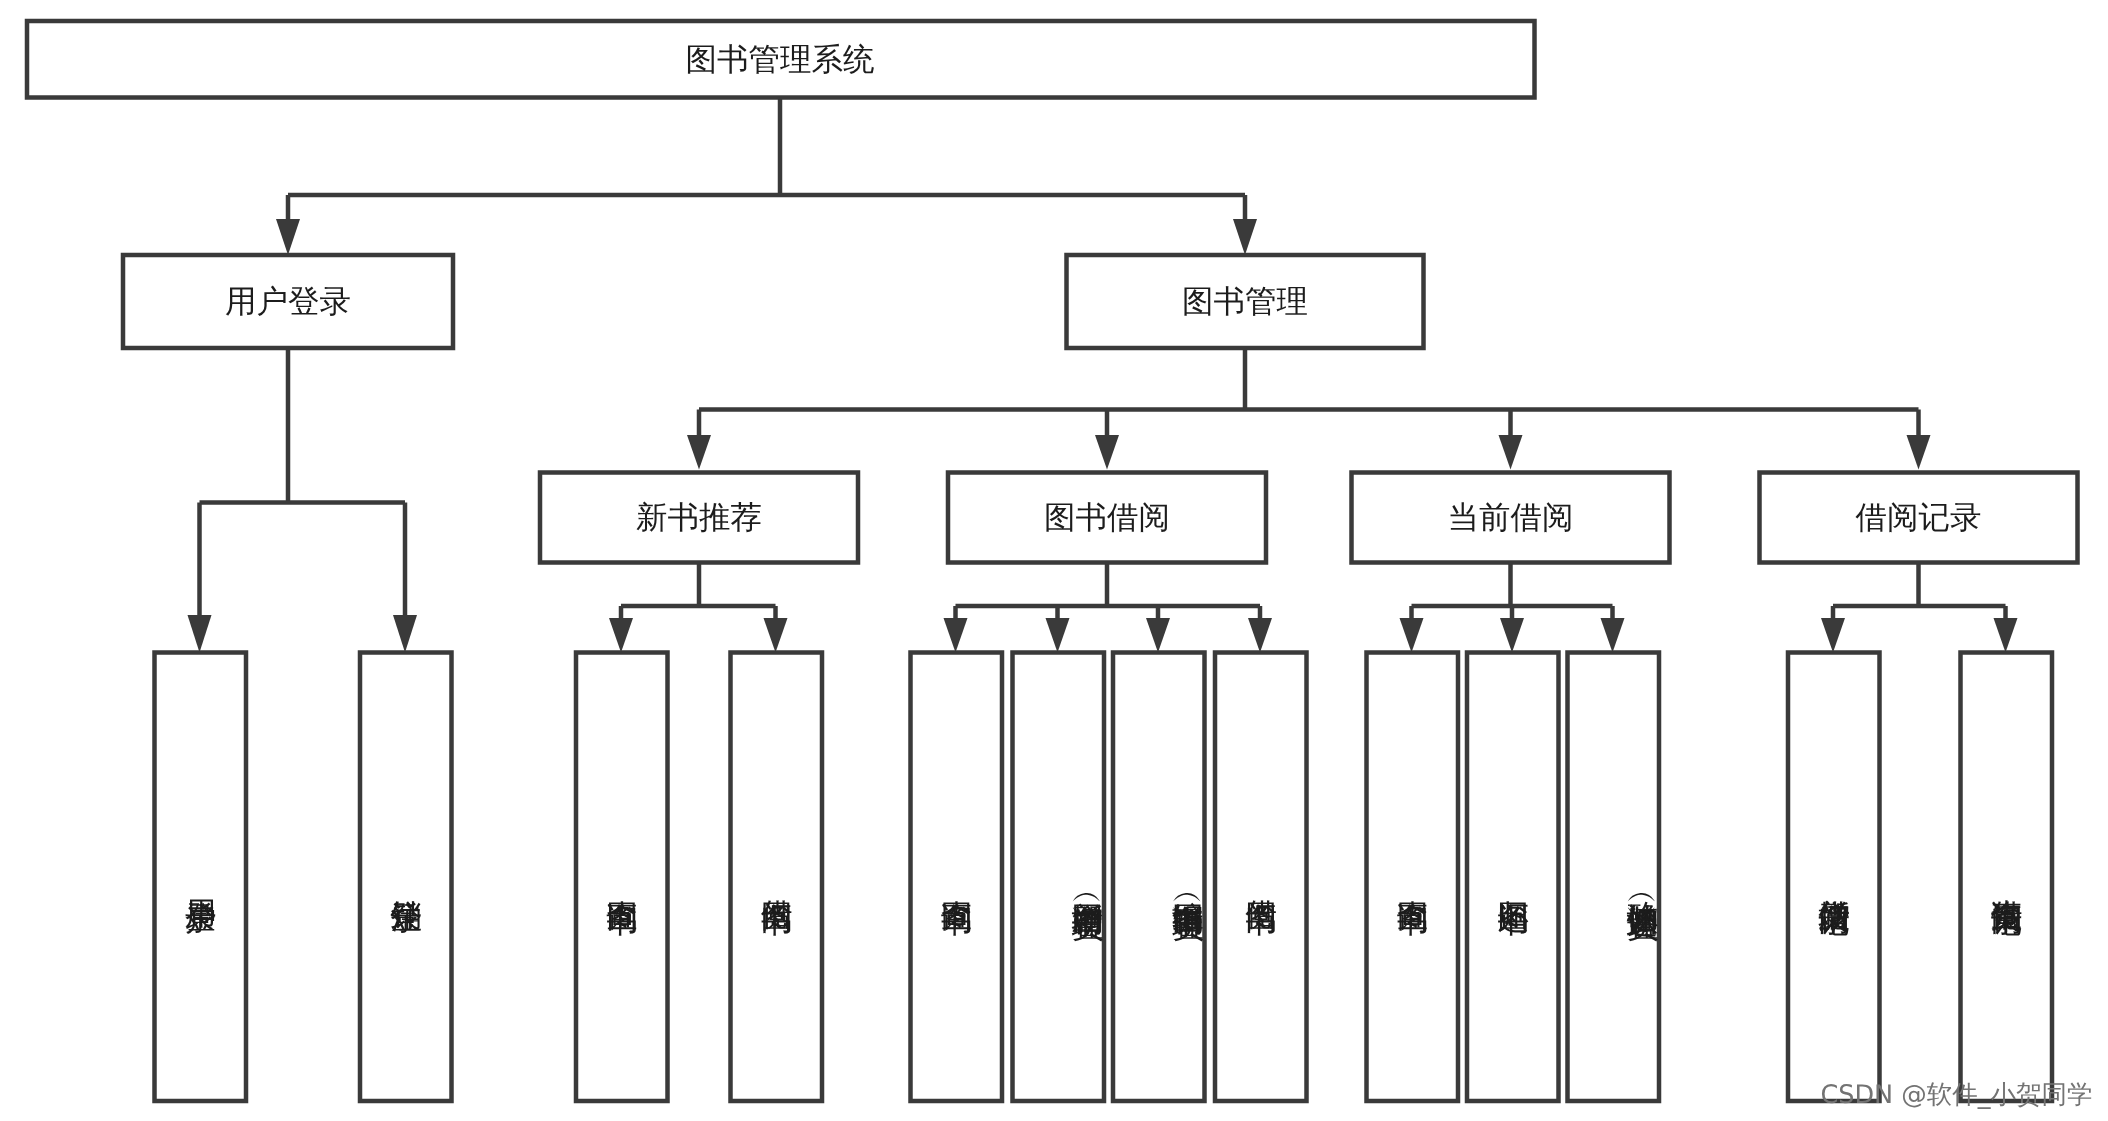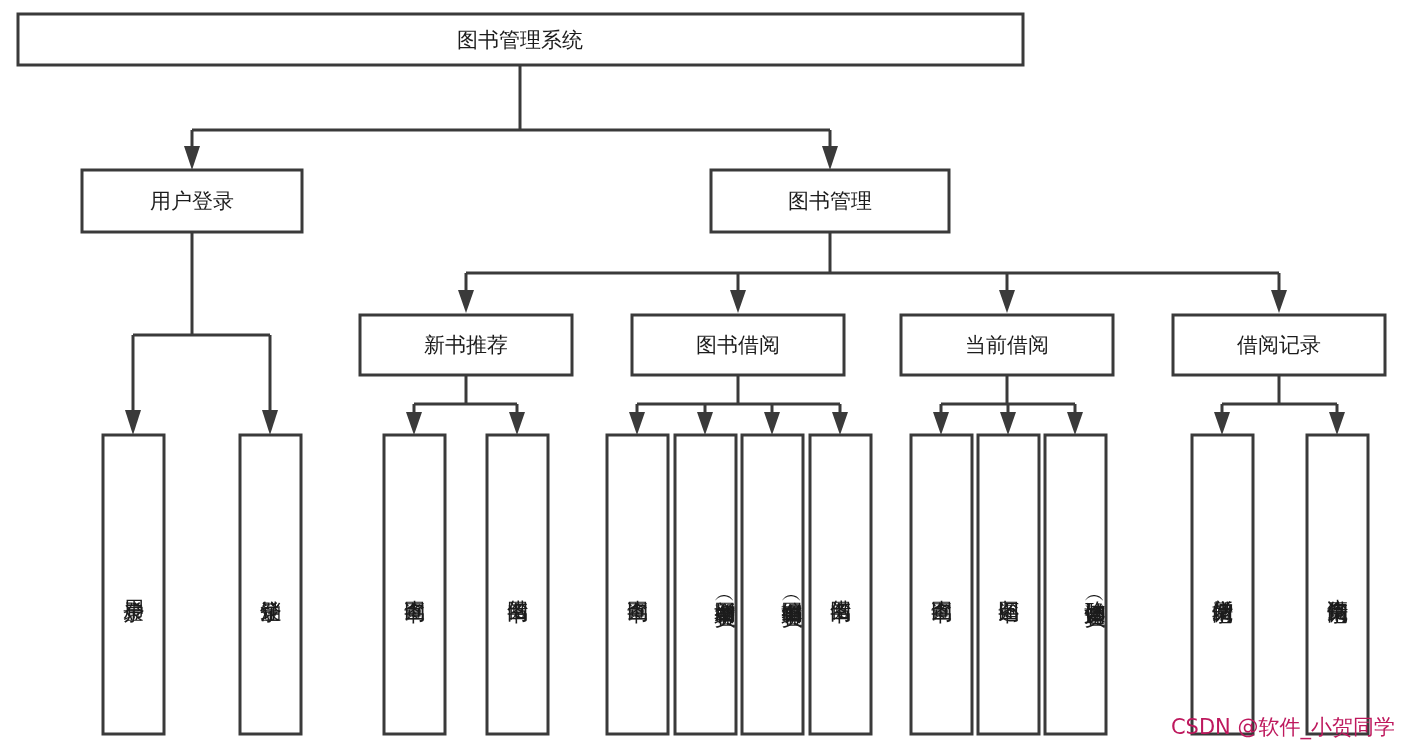--- a/index.html
+++ b/index.html
@@ -61,22 +61,22 @@
     color: #1c1c1c;
     letter-spacing: 1px;
     white-space: nowrap;
     pointer-events: none;
   }
   .watermark {
     position: absolute;
     right: 10px;
     bottom: 6px;
     font-family: "DejaVu Sans", "Liberation Sans", sans-serif;
-    font-size: 21px;
-    color: #be185d;
+    font-size: 17px;
+    color: #737373;
     white-space: nowrap;
   }
 </style>
 </head>
 <body>
 
 <div id="diagram-root">
 
   <svg class="flow" viewBox="0 0 1405 747" xmlns="http://www.w3.org/2000/svg">
 

